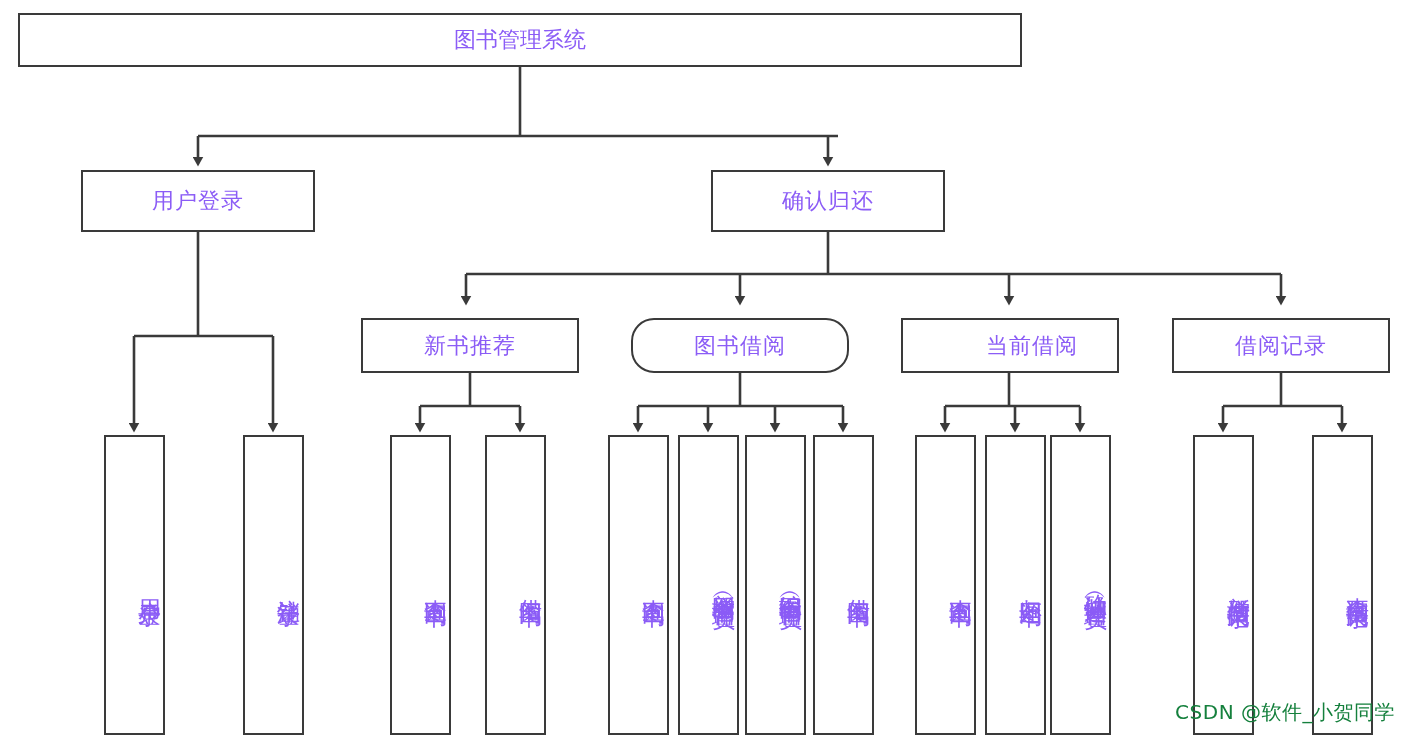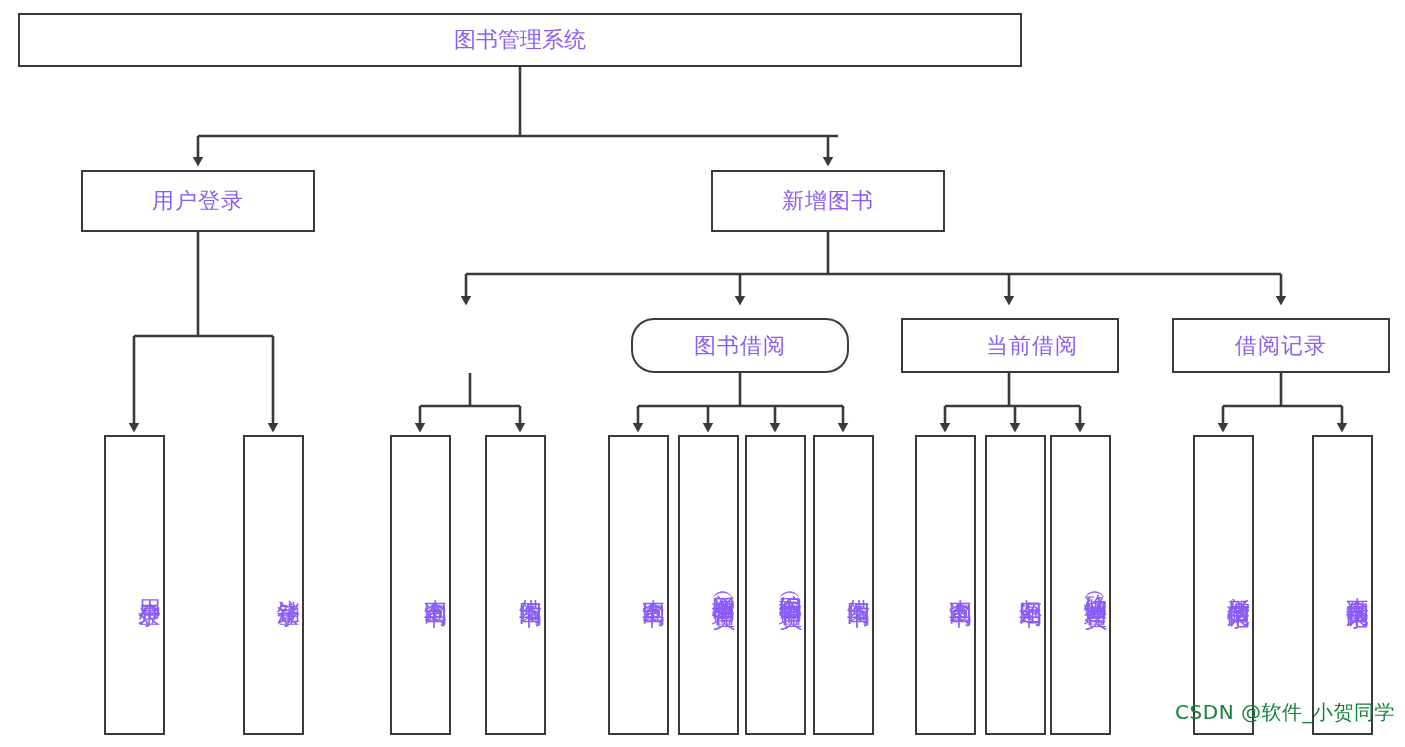--- a/index.html
+++ b/index.html
@@ -87,23 +87,26 @@
   </svg>
 
   <div class="node root" style="left:18px;top:13px;width:1004px;height:54px;">
     <span>图书管理系统</span>
   </div>
 
   <div class="node h" style="left:81px;top:170px;width:234px;height:62px;">
     <span>用户登录</span>
   </div>
   <div class="node h" style="left:711px;top:170px;width:234px;height:62px;">
-    <span>新增图书</span>
+    <span>确认归还</span>
   </div>
 
+  <div class="node h" style="left:361px;top:318px;width:218px;height:55px;">
+    <span>新书推荐</span>
+  </div>
   <div class="node h" style="left:631px;top:318px;width:218px;height:55px;border-radius:23px;">
     <span>图书借阅</span>
   </div>
   <div class="node h" style="left:901px;top:318px;width:218px;height:55px;padding-left:44px;">
     <span>当前借阅</span>
   </div>
   <div class="node h" style="left:1172px;top:318px;width:218px;height:55px;">
     <span>借阅记录</span>
   </div>
 

